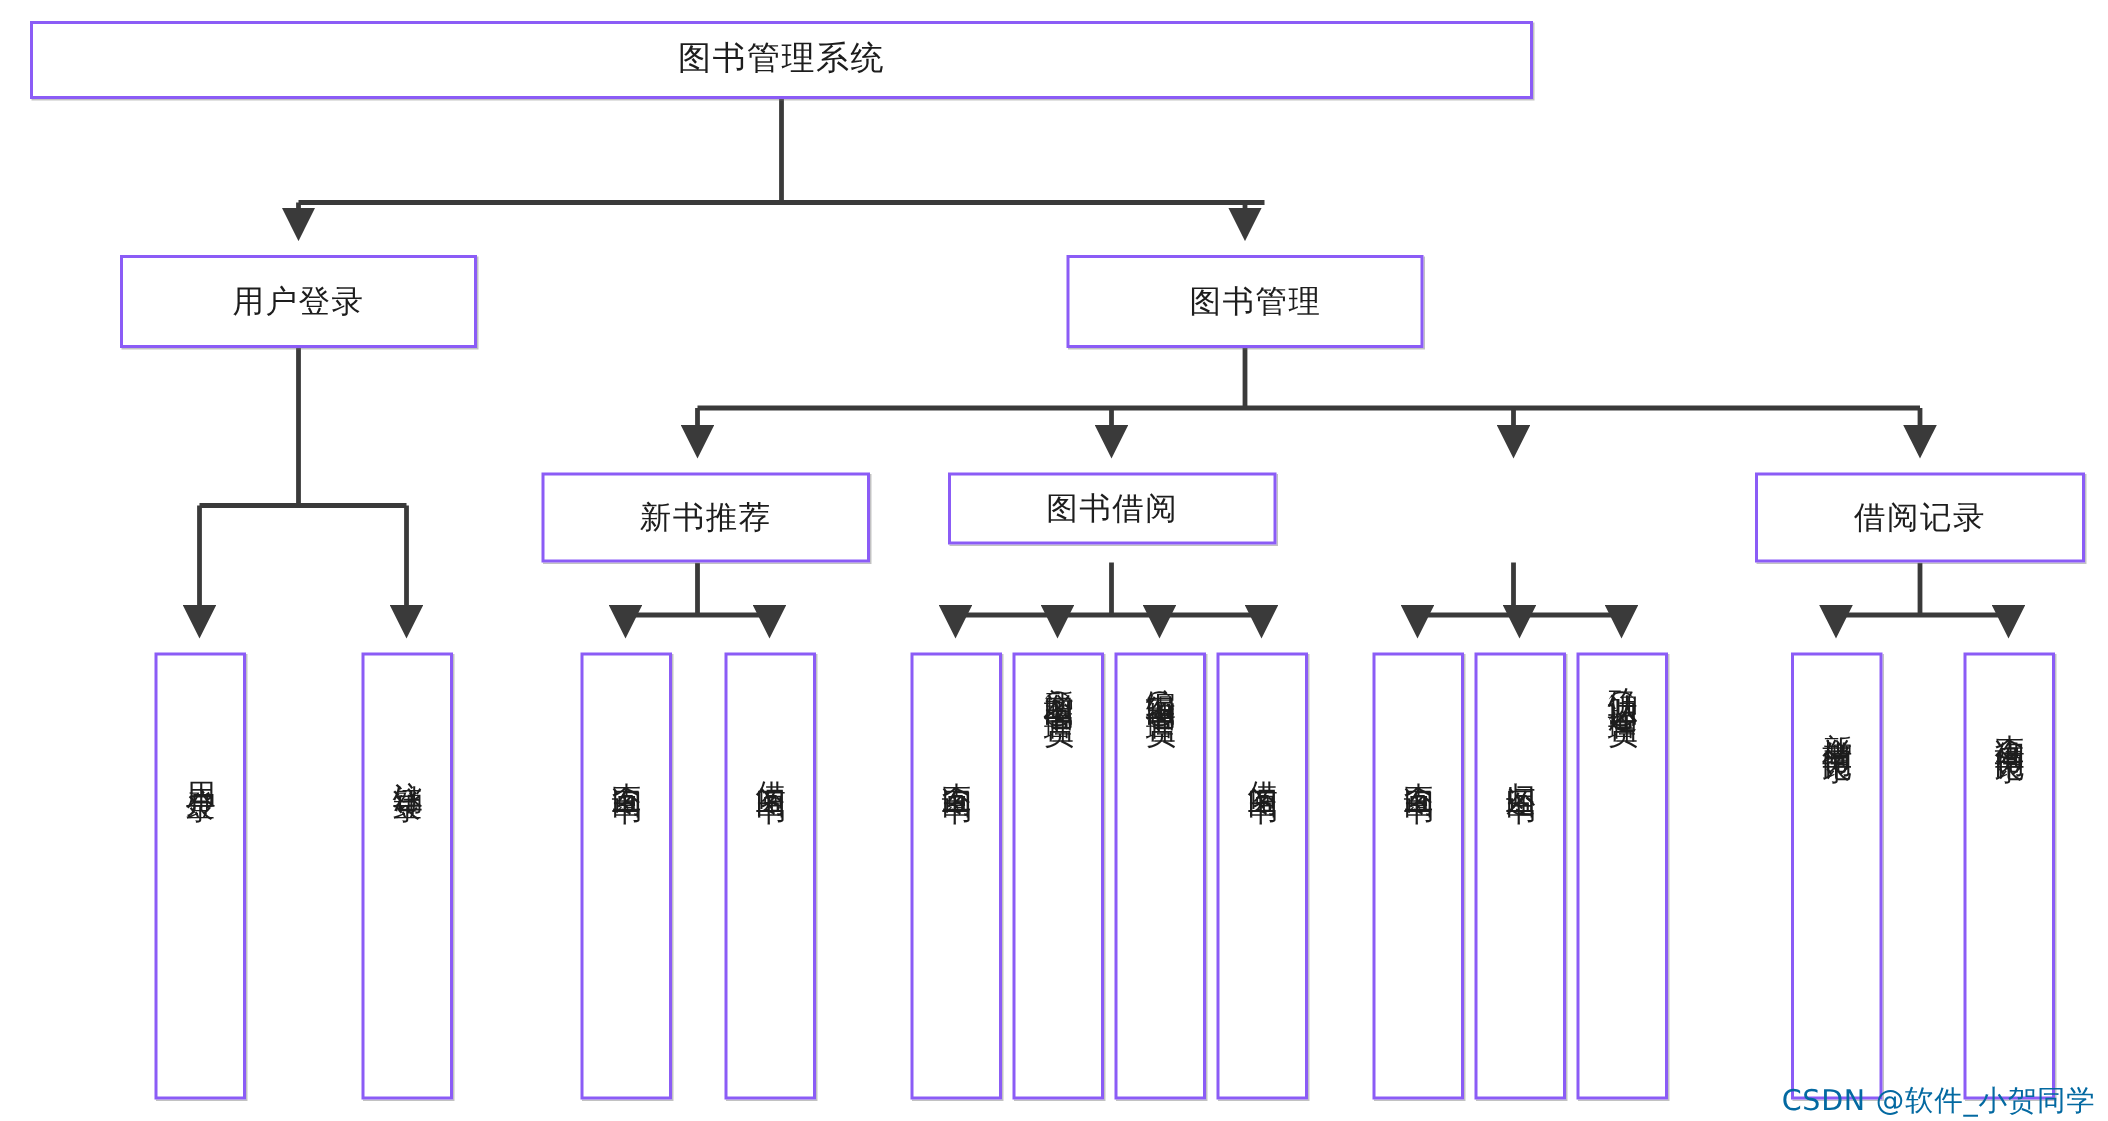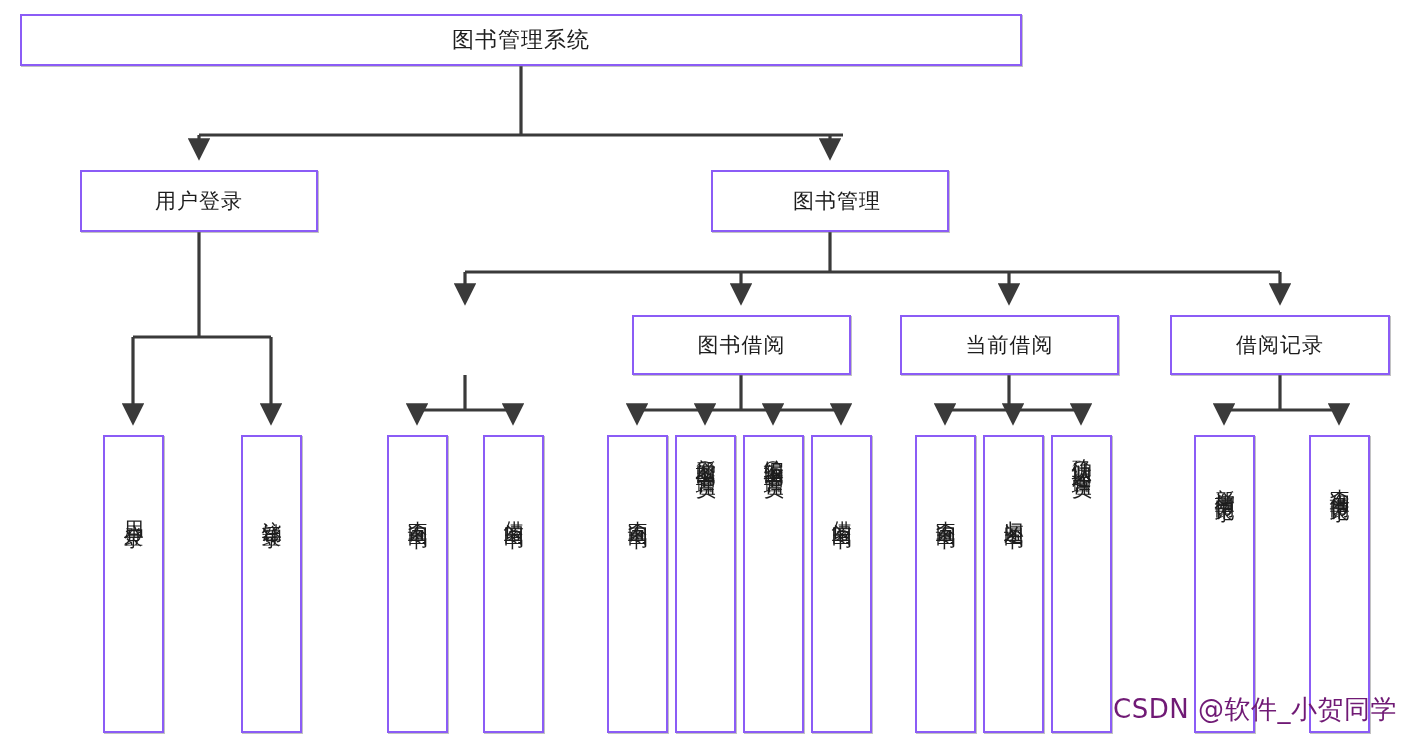--- a/index.html
+++ b/index.html
@@ -71,23 +71,23 @@
   }
   .node.leaf.medium .label {
     margin-top: 30px;
   }
   .node.leaf.tall .label {
     margin-top: 0px;
   }
   .watermark {
     position: absolute;
     right: 8px;
-    bottom: 20px;
-    color: #701a75;
-    font-size: 26px;
+    bottom: 0;
+    color: #0369a1;
+    font-size: 19px;
     letter-spacing: 0.5px;
     white-space: nowrap;
     user-select: none;
   }
 </style>
 </head>
 <body>
 
 <div id="canvas">
 
@@ -145,25 +145,25 @@
     <span class="label">图书管理系统</span>
   </div>
 
   <div class="node level2" style="left:80px; top:170px; width:238px; height:62px;">
     <span class="label">用户登录</span>
   </div>
   <div class="node level2" style="left:711px; top:170px; width:238px; height:62px;padding-left:14px;">
     <span class="label">图书管理</span>
   </div>
 
-  <div class="node level3" style="left:632px; top:315px; width:219px; height:60px;">
+  <div class="node level3" style="left:361px; top:315px; width:219px; height:60px;">
+    <span class="label">新书推荐</span>
+  </div>
+  <div class="node level3" style="left:632px; top:315px; width:219px; height:48px;">
     <span class="label">图书借阅</span>
-  </div>
-  <div class="node level3" style="left:900px; top:315px; width:219px; height:60px;">
-    <span class="label">当前借阅</span>
   </div>
   <div class="node level3" style="left:1170px; top:315px; width:220px; height:60px;">
     <span class="label">借阅记录</span>
   </div>
 
   <div class="node leaf short" style="left:103px; top:435px; width:61px; height:298px;">
     <span class="label">用户登录</span>
   </div>
   <div class="node leaf short" style="left:241px; top:435px; width:61px; height:298px;">
     <span class="label">注销登录</span>

